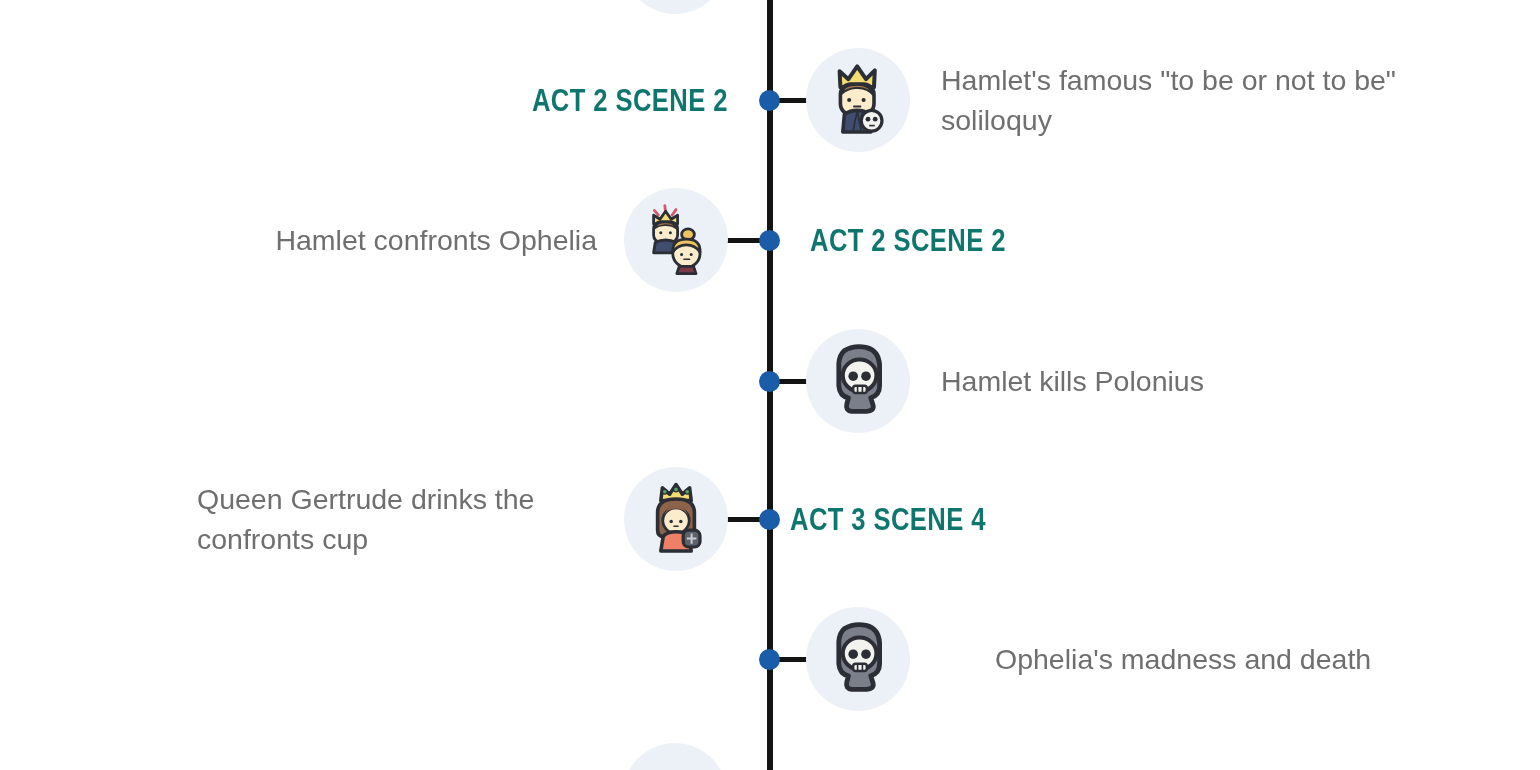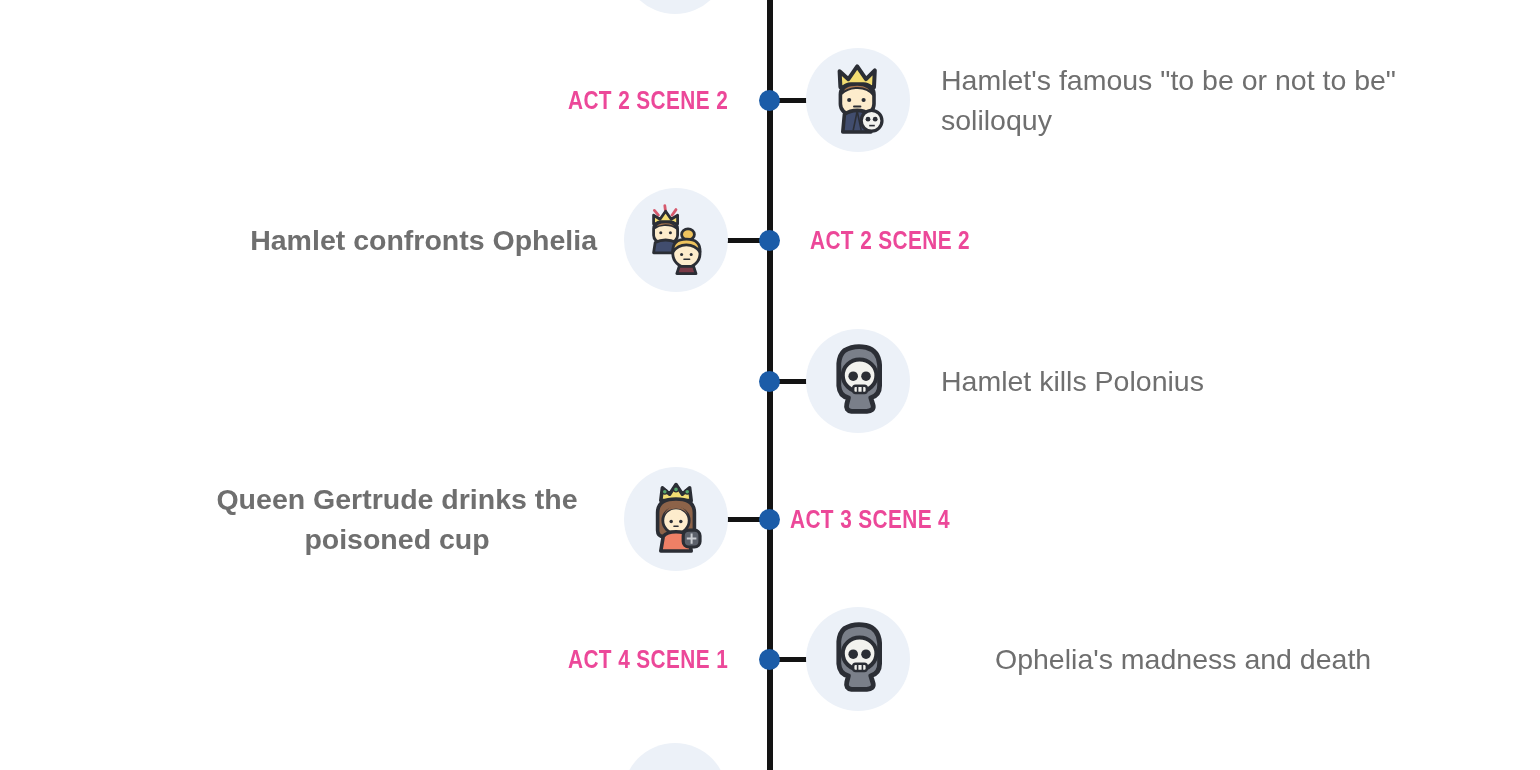--- a/index.html
+++ b/index.html
@@ -37,39 +37,39 @@
     border-radius: 50%;
     background: #ecf1f8;
     display: flex;
     align-items: center;
     justify-content: center;
     z-index: 3;
   }
   .icon-circle svg { width: 80px; height: 80px; display: block; }
   .act-label {
     position: absolute;
-    color: #ec4899;
+    color: #0f766e;
     font-weight: 700;
-    font-size: 26px;
+    font-size: 32px;
     line-height: 34px;
     white-space: nowrap;
     z-index: 5;
   }
   .act-label > span { display: inline-block; transform: scaleX(0.8); letter-spacing: 0.5px; }
   .act-label.from-right { text-align: right; }
   .act-label.from-right > span { transform-origin: 100% 50%; }
   .act-label.from-left  > span { transform-origin: 0 50%; }
   .desc {
     position: absolute;
     color: #6f6f6f;
     font-size: 28.5px;
     line-height: 40px;
     z-index: 5;
   }
-  .desc.align-right { text-align: center; font-weight: bold; }
+  .desc.align-right { text-align: left; }
   .nowrap { white-space: nowrap; }
 
   
   .e1-label { right: 812px; top: 83px; }
   .e1-dot   { left: 759px; top: 90px; }
   .e1-conn  { left: 773px; top: 98px; width: 38px; }
   .e1-icon  { left: 806px; top: 48px; }
   .e1-desc  { left: 941px; top: 60px; width: 545px; }
 
   
@@ -165,21 +165,21 @@
       <path d="M33 12 Q45 5 60 8 Q76 12 77 30 L77 56 Q77 68 66 71 L69 81 Q70 87 61 88 L42 88 Q34 87 36 79 L38 71 Q27 69 26 56 L26 28 Q27 17 33 12 Z" fill="#7a7f89" stroke="#2b2e35" stroke-width="6" stroke-linejoin="round"></path>
       <ellipse cx="52" cy="43" rx="21" ry="20" fill="#f2f2ee" stroke="#2b2e35" stroke-width="5"></ellipse>
       <circle cx="44" cy="44" r="6" fill="#2b2e35"></circle>
       <circle cx="60" cy="44" r="6" fill="#2b2e35"></circle>
       <rect x="44" y="56" width="17" height="9" rx="3" fill="#f2f2ee" stroke="#2b2e35" stroke-width="3"></rect>
       <path d="M49.5 57 v7 M55.5 57 v7" stroke="#2b2e35" stroke-width="2" fill="none"></path>
     </svg>
   </div>
   <div class="desc nowrap e3-desc">Hamlet kills Polonius</div>
 
-  <div class="desc align-right e4-desc">Queen Gertrude drinks the poisoned cup</div>
+  <div class="desc align-right e4-desc">Queen Gertrude drinks the confronts cup</div>
   <div class="icon-circle e4-icon">
     <svg viewBox="0 0 100 100">
       <path d="M31 27 L33 11 L42 19 L50 7 L58 19 L67 11 L69 27 Z" fill="#f3dd72" stroke="#2b2e35" stroke-width="4.5" stroke-linejoin="round"></path>
       <circle cx="36" cy="16" r="3" fill="#57a46b" stroke="#2b2e35" stroke-width="1.5"></circle>
       <circle cx="50" cy="13" r="3" fill="#57a46b" stroke="#2b2e35" stroke-width="1.5"></circle>
       <circle cx="64" cy="16" r="3" fill="#57a46b" stroke="#2b2e35" stroke-width="1.5"></circle>
       <path d="M27 42 Q27 25 50 25 Q73 25 73 42 L73 64 Q73 72 65 72 L35 72 Q27 72 27 64 Z" fill="#8d6349" stroke="#2b2e35" stroke-width="4.5" stroke-linejoin="round"></path>
       <ellipse cx="50" cy="52" rx="16.5" ry="16" fill="#fdeccc" stroke="#2b2e35" stroke-width="3.5"></ellipse>
       <path d="M50 33 Q38 34 34 48 Q37 38 50 37 Q63 38 66 48 Q62 34 50 33 Z" fill="#8d6349"></path>
       <circle cx="44" cy="53" r="2.2" fill="#2b2e35"></circle>
@@ -187,21 +187,20 @@
       <path d="M47.5 59 h5" stroke="#2b2e35" stroke-width="2" stroke-linecap="round" fill="none"></path>
       <path d="M34 72 Q38 66 50 66 Q62 66 66 72 L69 90 L31 90 Z" fill="#ef8066" stroke="#2b2e35" stroke-width="4.5" stroke-linejoin="round"></path>
       <rect x="59" y="64" width="21" height="21" rx="7" fill="#5c616b" stroke="#2b2e35" stroke-width="4"></rect>
       <path d="M69.5 68 v13 M63.5 74.5 h12" stroke="#c9ccd1" stroke-width="2.5" fill="none"></path>
     </svg>
   </div>
   <div class="conn e4-conn"></div>
   <div class="dot e4-dot"></div>
   <div class="act-label from-left e4-label"><span>ACT 3 SCENE 4</span></div>
 
-  <div class="act-label from-right e5-label"><span>ACT 4 SCENE 1</span></div>
   <div class="dot e5-dot"></div>
   <div class="conn e5-conn"></div>
   <div class="icon-circle e5-icon">
     <svg viewBox="0 0 100 100">
       <path d="M33 12 Q45 5 60 8 Q76 12 77 30 L77 56 Q77 68 66 71 L69 81 Q70 87 61 88 L42 88 Q34 87 36 79 L38 71 Q27 69 26 56 L26 28 Q27 17 33 12 Z" fill="#7a7f89" stroke="#2b2e35" stroke-width="6" stroke-linejoin="round"></path>
       <ellipse cx="52" cy="43" rx="21" ry="20" fill="#f2f2ee" stroke="#2b2e35" stroke-width="5"></ellipse>
       <circle cx="44" cy="44" r="6" fill="#2b2e35"></circle>
       <circle cx="60" cy="44" r="6" fill="#2b2e35"></circle>
       <rect x="44" y="56" width="17" height="9" rx="3" fill="#f2f2ee" stroke="#2b2e35" stroke-width="3"></rect>
       <path d="M49.5 57 v7 M55.5 57 v7" stroke="#2b2e35" stroke-width="2" fill="none"></path>

